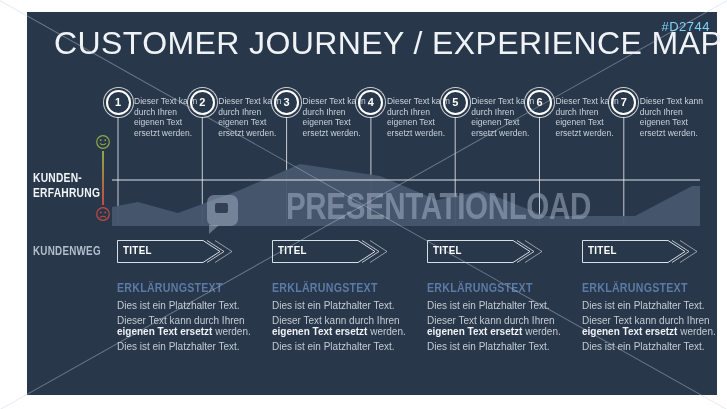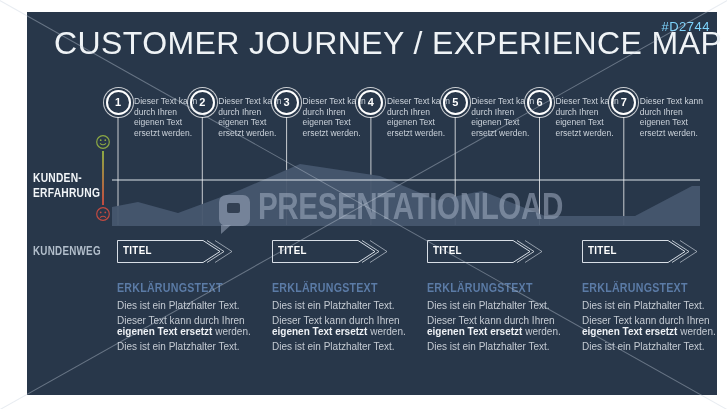--- a/index.html
+++ b/index.html
@@ -45,22 +45,22 @@
   }
   .smiley{position:absolute;width:16px;height:16px;}
   .smiley.happy{left:68px;top:122px;}
   .smiley.sad{left:68px;top:194px;}
 
   
   .chart-svg{position:absolute;left:0;top:0;}
 
   
   .watermark{
-    position:absolute;left:192px;top:176px;display:flex;align-items:center;
-    z-index:10;pointer-events:none;
+    position:absolute;left:180px;top:176px;display:flex;align-items:center;
+    z-index:10;pointer-events:none;gap:40px;
   }
   .wm-icon{
     width:31px;height:31px;background:rgba(165,177,197,.5);border-radius:7px;
     position:relative;margin-top:7px;
   }
   .wm-icon::after{
     content:"";position:absolute;left:2px;bottom:-8px;width:0;height:0;
     border-top:9px solid rgba(165,177,197,.5);border-right:10px solid transparent;
   }
   .wm-hole{

